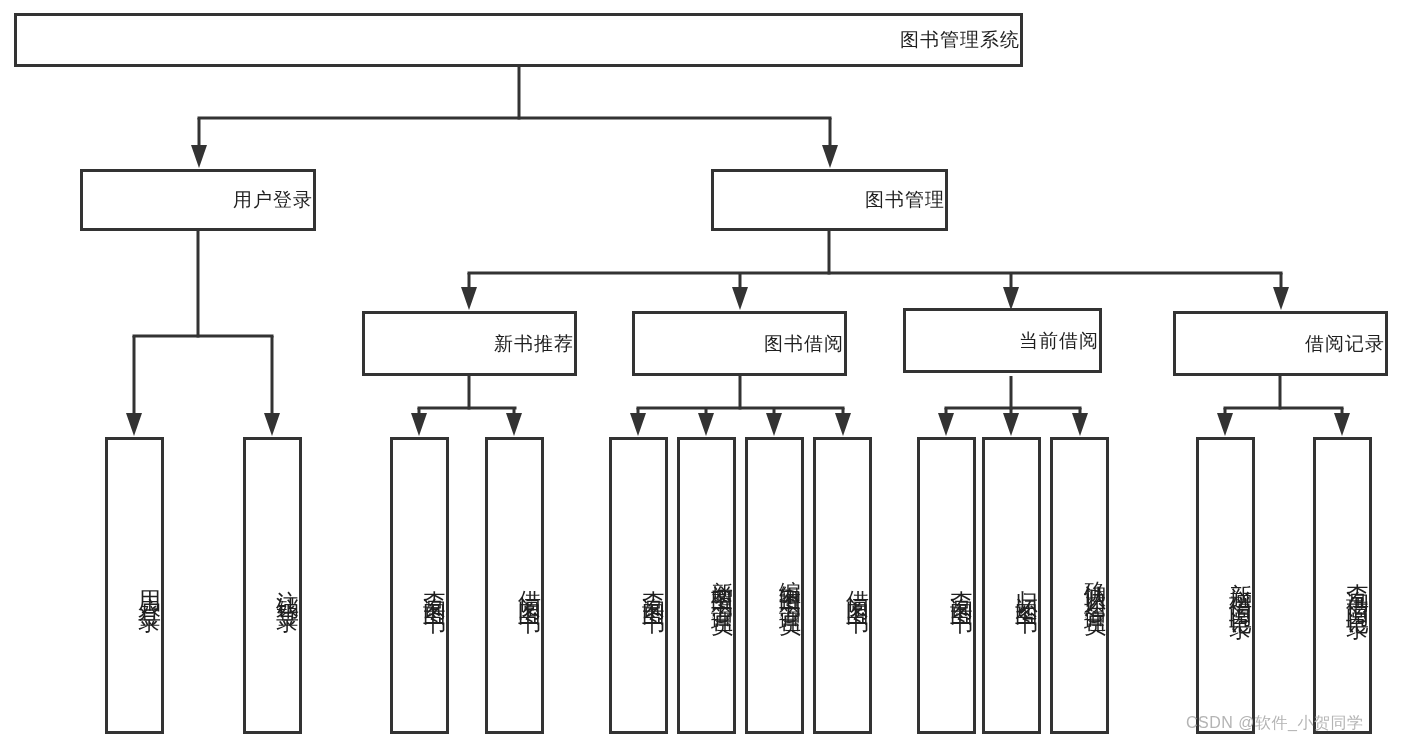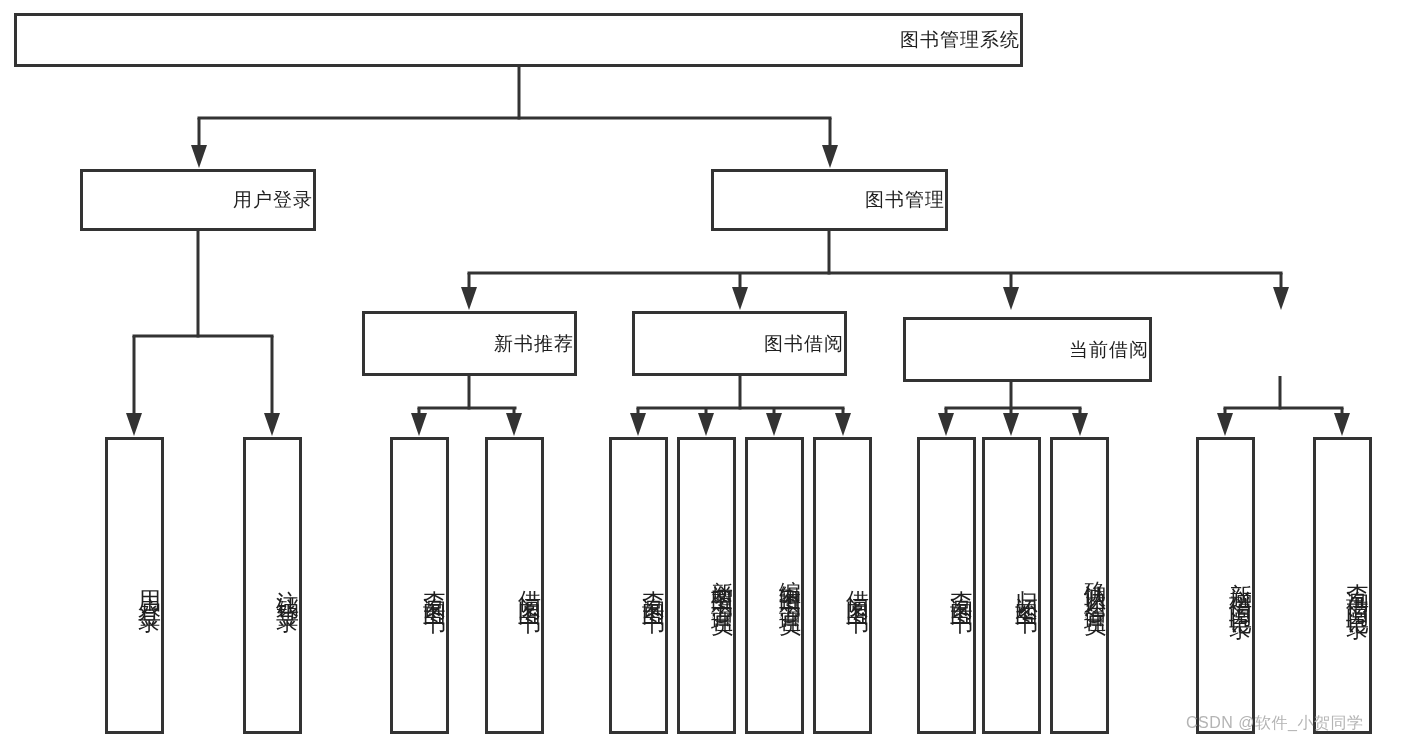--- a/index.html
+++ b/index.html
@@ -122,22 +122,25 @@
   <div class="hbox" style="left:711px;top:169px;width:237px;height:62px">
     <span class="lbl">图书管理</span>
   </div>
 
   <div class="hbox" style="left:362px;top:311px;width:215px;height:65px">
     <span class="lbl">新书推荐</span>
   </div>
   <div class="hbox" style="left:632px;top:311px;width:215px;height:65px">
     <span class="lbl">图书借阅</span>
   </div>
-  <div class="hbox" style="left:903px;top:317px;width:249px;height:65px">
+  <div class="hbox" style="left:903px;top:308px;width:199px;height:65px">
     <span class="lbl">当前借阅</span>
+  </div>
+  <div class="hbox" style="left:1173px;top:311px;width:215px;height:65px">
+    <span class="lbl">借阅记录</span>
   </div>
 
   <div class="vbox" style="left:105px;top:437px;width:59px;height:297px">
     <span class="lbl">用户登录</span>
   </div>
   <div class="vbox" style="left:243px;top:437px;width:59px;height:297px">
     <span class="lbl">注销登录</span>
   </div>
 
   <div class="vbox" style="left:390px;top:437px;width:59px;height:297px">

